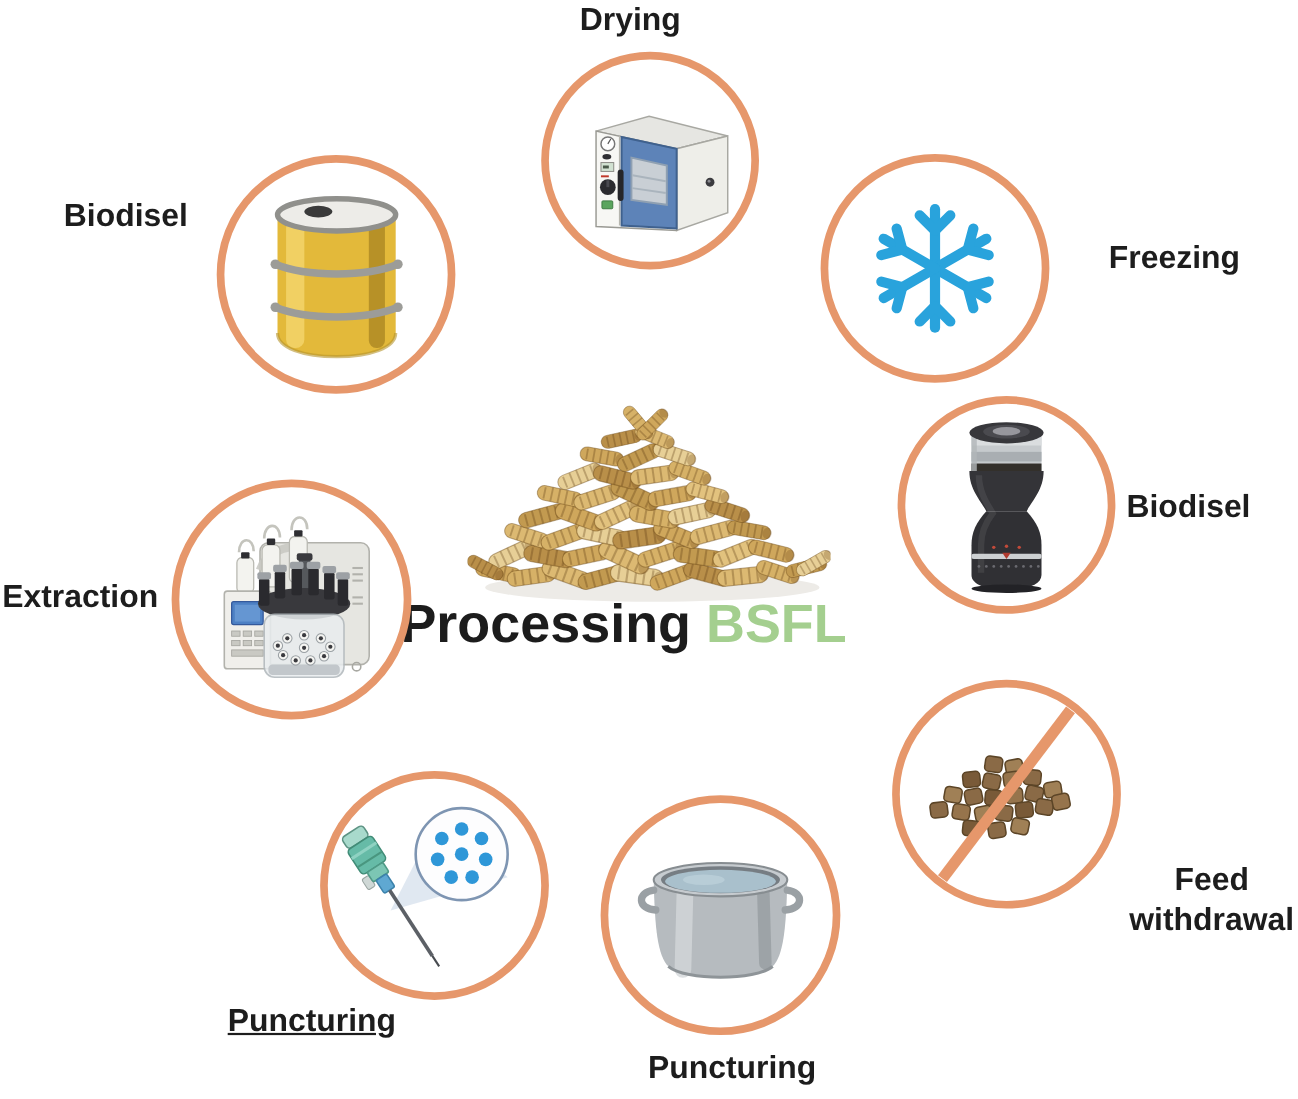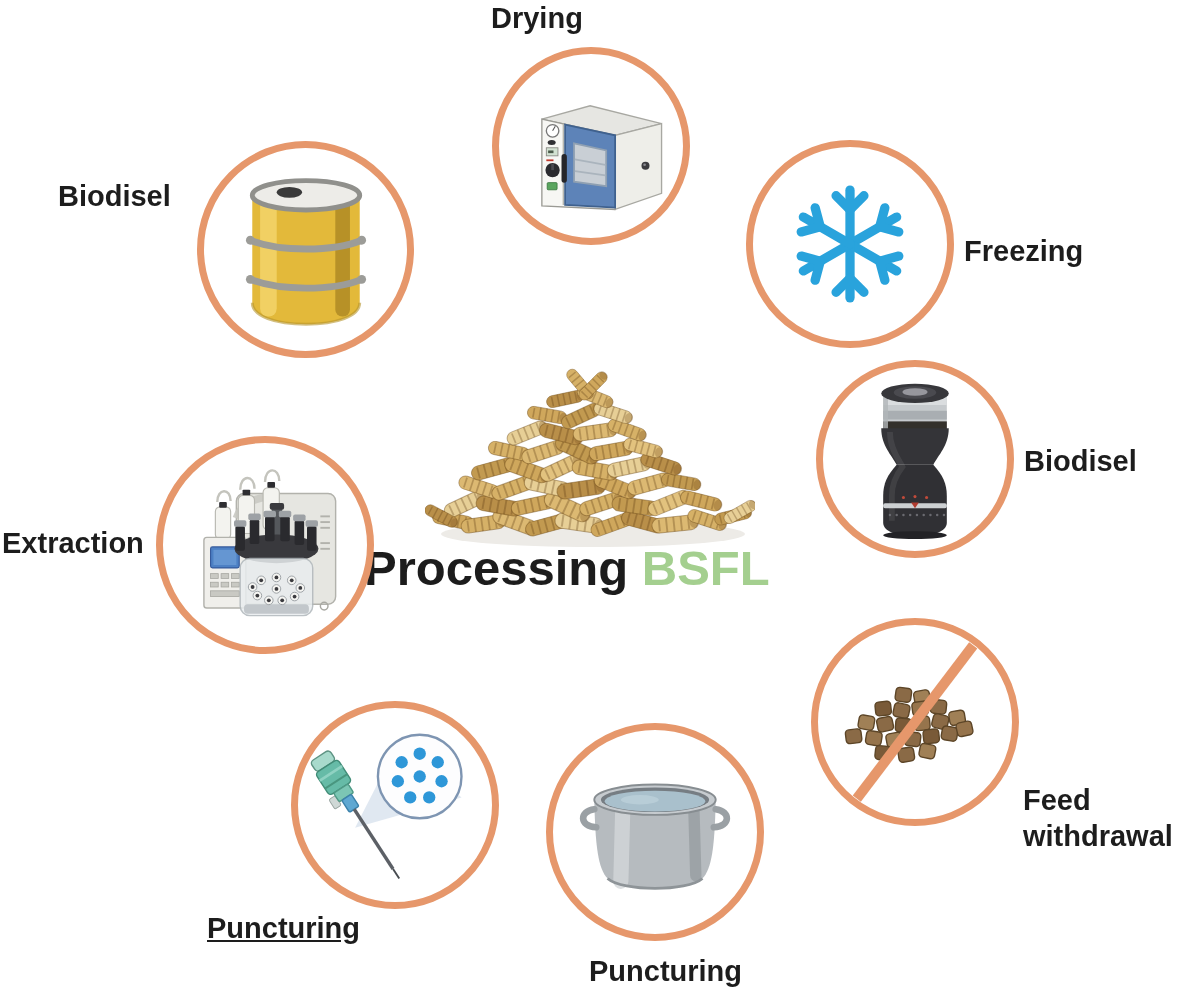--- a/index.html
+++ b/index.html
@@ -7,34 +7,34 @@
     --title-highlight:#A4CF8F; --flake-blue:#29A3DC; --pellet-brown:#8A6A46;
     --barrel-yellow:#E3B93A; --larvae-tan:#D8B671;
   }
   html,body{margin:0;padding:0;background:#fff;}
   body{width:1180px;height:999px;position:relative;overflow:hidden;
        font-family:"Liberation Sans",sans-serif;}
   .ring{position:absolute;border:7px solid var(--ring);border-radius:50%;
         background:#fff;box-sizing:border-box;display:flex;
         align-items:center;justify-content:center;}
   .lbl{position:absolute;font-weight:bold;font-size:29px;color:var(--label-text);
-       line-height:1.25;white-space:pre-line;}
+       line-height:1.25;white-space:pre-line;text-align:center;}
   .figure-title{position:absolute;left:364px;top:540px;font-weight:bold;
        font-size:49px;white-space:nowrap;}
   .figure-title .t-main{color:var(--title-text);}
   .figure-title .t-hl{color:var(--title-highlight);}
   .center-img{position:absolute;left:425px;top:344px;}
   svg{display:block;}
 </style>
 </head>
 <body>
 
-<div class="lbl" style="left:491px;top:0;width:200px;">Drying</div>
+<div class="lbl" style="left:473px;top:0;width:200px;text-align:center;">Drying</div>
 <div class="lbl" style="left:58px;top:178px;">Biodisel</div>
-<div class="lbl" style="left:964px;top:217px;margin-top:16px;">Freezing</div>
+<div class="lbl" style="left:1008px;top:217px;">Freezing</div>
 <div class="lbl" style="left:1024px;top:443px;">Biodisel</div>
 <div class="lbl" style="left:2px;top:525px;">Extraction</div>
 <div class="lbl" style="left:1023px;top:782px;width:157px;">Feed withdrawal</div>
 <div class="lbl" style="left:207px;top:910px;text-decoration:underline;">Puncturing</div>
 <div class="lbl" style="left:589px;top:953px;">Puncturing</div>
 
 <div class="figure-title">
   <span class="t-main">Processing</span>
   <span class="t-hl">BSFL</span>
 </div>

